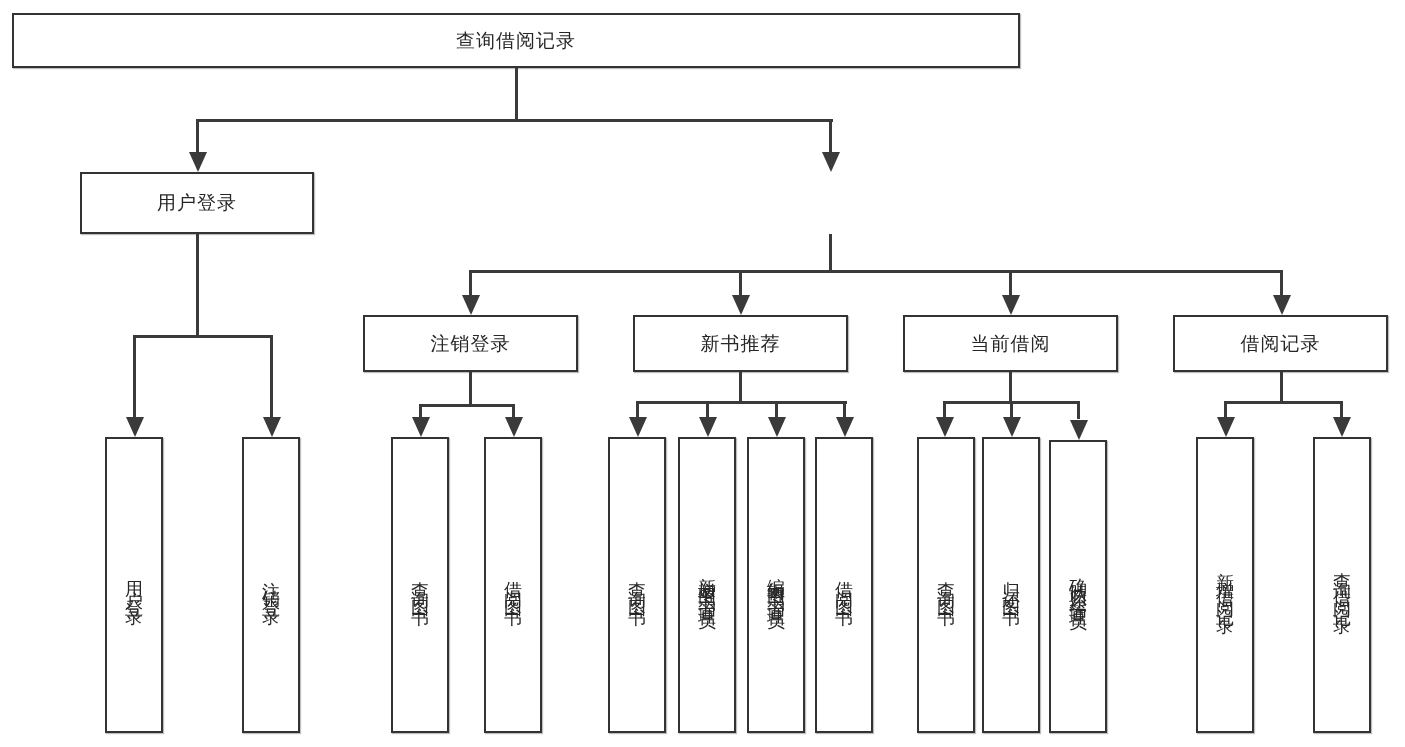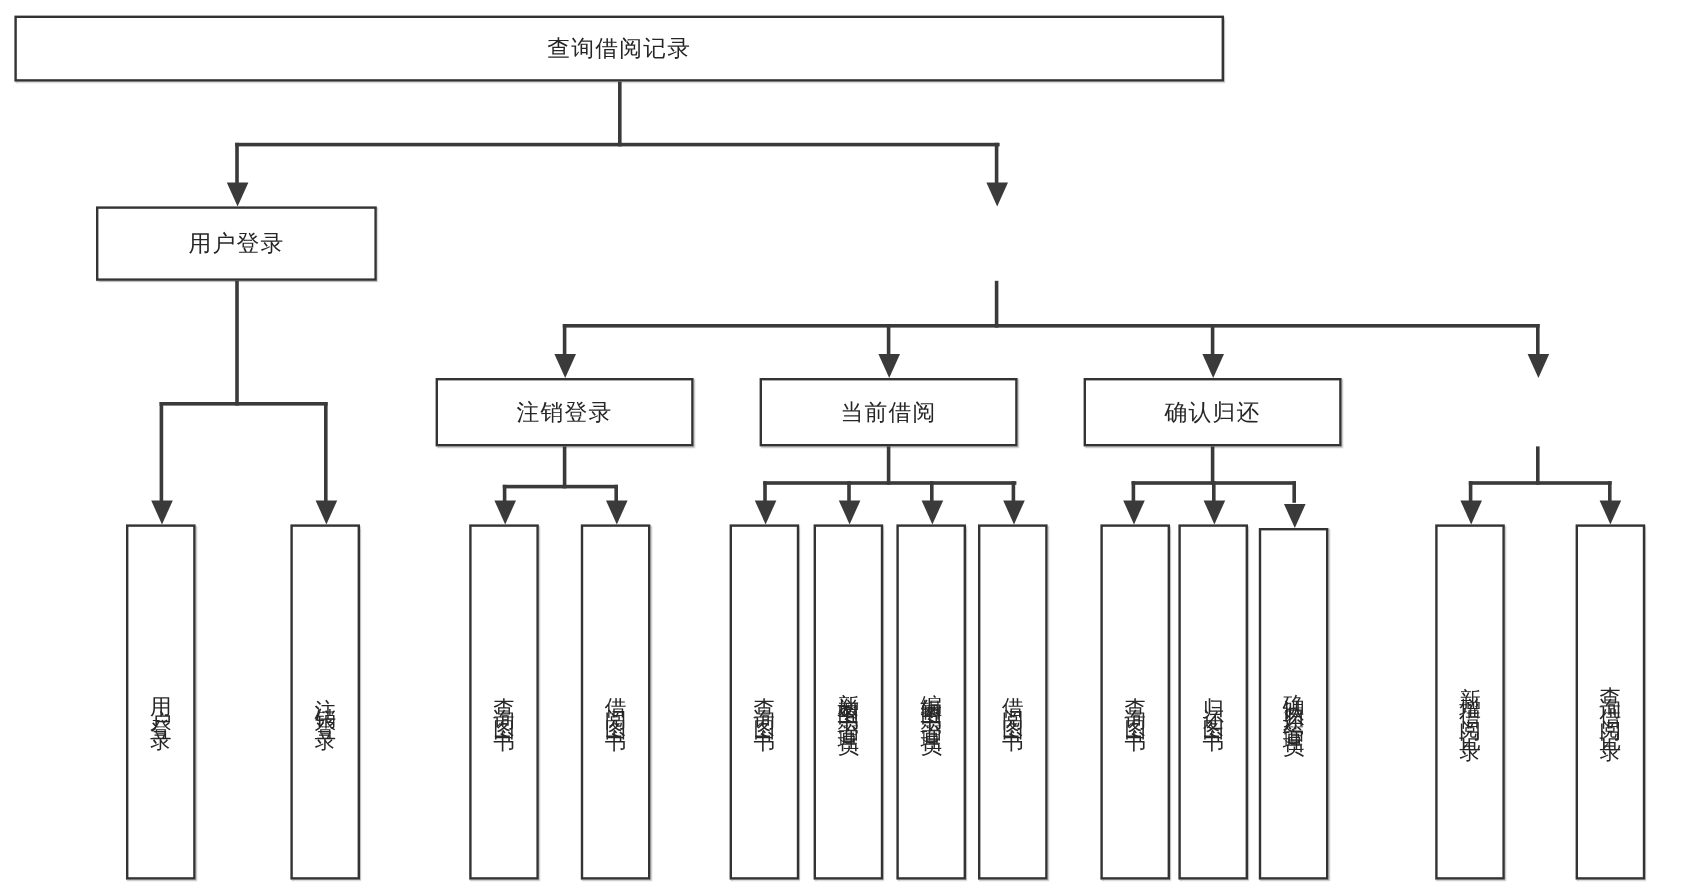--- a/index.html
+++ b/index.html
@@ -77,22 +77,23 @@
   <div class="line" style="left:469px;top:270px;width:3px;height:27px;"></div>
   <div class="arrow" style="left:462px;top:295px;"></div>
   <div class="line" style="left:739px;top:270px;width:3px;height:27px;"></div>
   <div class="arrow" style="left:732px;top:295px;"></div>
   <div class="line" style="left:1009px;top:270px;width:3px;height:27px;"></div>
   <div class="arrow" style="left:1002px;top:295px;"></div>
   <div class="line" style="left:1280px;top:270px;width:3px;height:27px;"></div>
   <div class="arrow" style="left:1273px;top:295px;"></div>
 
   <div class="box h" style="left:363px;top:315px;width:215px;height:57px;">注销登录</div>
-  <div class="box h" style="left:633px;top:315px;width:215px;height:57px;">当前借阅</div>
-  <div class="box h" style="left:903px;top:315px;width:215px;height:57px;">确认归还</div>
+  <div class="box h" style="left:633px;top:315px;width:215px;height:57px;">新书推荐</div>
+  <div class="box h" style="left:903px;top:315px;width:215px;height:57px;">当前借阅</div>
+  <div class="box h" style="left:1173px;top:315px;width:215px;height:57px;">借阅记录</div>
 
   <div class="line" style="left:469px;top:372px;width:3px;height:35px;"></div>
   <div class="line" style="left:419px;top:404px;width:96px;height:3px;"></div>
   <div class="line" style="left:419px;top:404px;width:3px;height:15px;"></div>
   <div class="arrow" style="left:412px;top:417px;"></div>
   <div class="line" style="left:512px;top:404px;width:3px;height:15px;"></div>
   <div class="arrow" style="left:505px;top:417px;"></div>
 
   <div class="line" style="left:739px;top:372px;width:3px;height:32px;"></div>
   <div class="line" style="left:636px;top:401px;width:211px;height:3px;"></div>

